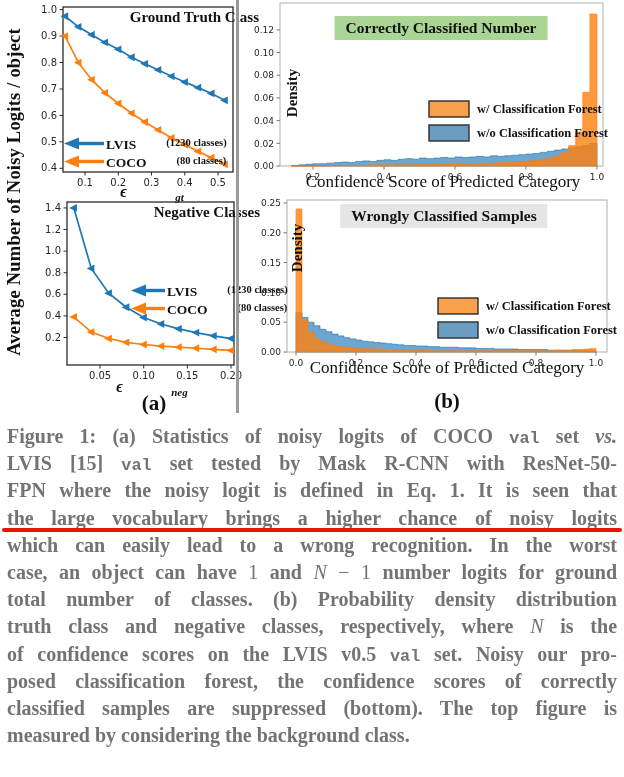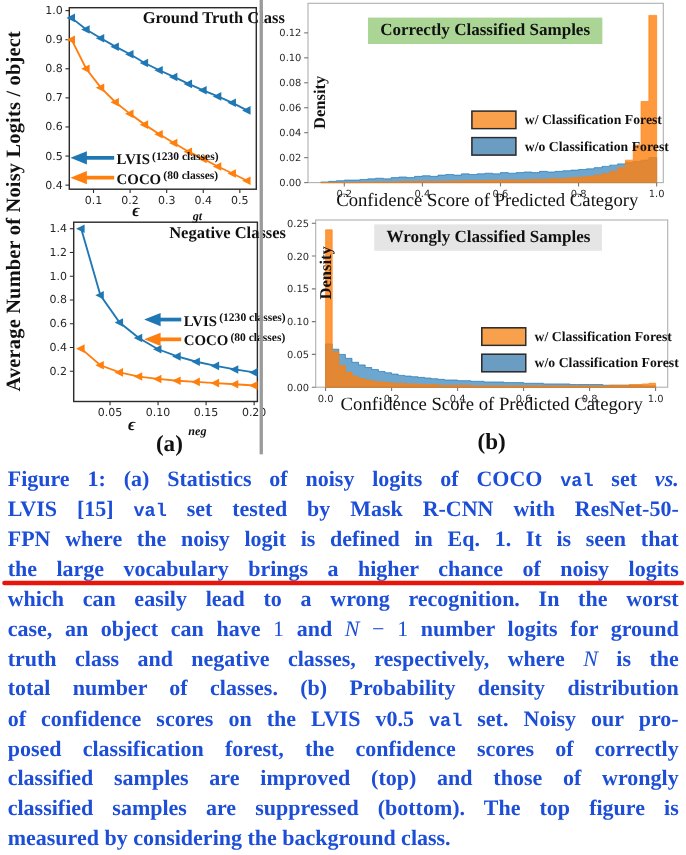--- a/index.html
+++ b/index.html
@@ -12,29 +12,29 @@
                font-weight:700;font-size:18.5px;letter-spacing:.2px;}
   .chart-title{font-weight:700;font-size:15px;margin-left:28px;}
   .t-right{transform:translateX(-100%);}
   .center{transform:translateX(-50%);}
   .eps{font-weight:700;font-style:italic;font-size:16px;}
   .eps sub{font-size:11px;font-weight:700;font-style:italic;padding-left:48px;}
   .panel-label{font-weight:700;font-size:21px;}
   .lleg{display:flex;flex-direction:column;gap:2px;}
   .lleg-row{display:flex;align-items:flex-start;gap:2px;height:16px;}
   .lleg-name{font-weight:700;font-size:13.5px;}
-  .lleg-detail{font-weight:700;font-size:10.5px;}
+  .lleg-detail{font-weight:700;font-size:10.5px;margin-left:28px;}
   .gbox{background:#abd595;padding:3px 11px;font-weight:700;font-size:15.5px;}
   .dens{font-weight:700;font-size:15px;transform:translate(-50%,-50%) rotate(-90deg);}
   .rleg-row{display:flex;align-items:center;gap:7px;height:18px;}
   .rleg-label{font-weight:700;font-size:12.5px;}
   .xlab-big{font-weight:400;font-size:17px;}
   .divider{position:absolute;left:236px;top:0;width:3px;height:413px;background:#9a9a9a;}
   .caption{position:absolute;left:7px;right:7px;top:423px;font-weight:700;font-size:20px;
-           color:#1d4ed8;}
+           color:#737373;}
   .cap-line{position:relative;height:27.2px;line-height:27.2px;text-align:justify;
             text-align-last:justify;}
   .cap-line.last{text-align-last:left;}
   .seg-mono{font-family:"Liberation Mono",monospace;font-size:.84em;font-weight:700;}
   .seg-bi{font-style:italic;}
   .seg-m{font-weight:400;}
   .seg-mi{font-weight:400;font-style:italic;}
   .red-underline{position:absolute;left:-5px;right:-5px;top:23.5px;height:4px;
                  background:#e8150a;border-radius:2px;}
 </style>
@@ -238,21 +238,21 @@
           </svg>
         <span class="lleg-name">COCO</span>
           <span class="lleg-detail">(80 classes)</span>
       </div>
     </div>
     <div class="ov eps center" style="left:152px;top:378px;text-align:right;"><span>ϵ</span><sub>neg</sub></div>
     <div class="ov panel-label center" style="left:154px;top:391px;">(a)</div>
 
     <div class="divider"></div>
 
-    <div class="ov gbox center" style="left: 441px; top: 16px; background: rgb(171, 213, 149);">Correctly Classified Samples</div>
+    <div class="ov gbox center" style="left: 441px; top: 16px; background: rgb(171, 213, 149);">Correctly Classified Number</div>
     <div class="ov dens" style="left:292px;top:93px;">Density</div>
     <div class="ov rleg-row" style="left:428px;top:100px;">
       <svg width="42" height="18">
           <rect x="1" y="1" width="40" height="16" stroke="#2b2b2b" stroke-width="1.4" fill="#f9a04c"></rect>
         </svg>
       <span class="rleg-label">w/ Classification Forest</span>
     </div>
     <div class="ov rleg-row" style="left:428px;top:124px;">
       <svg width="42" height="18">
           <rect x="1" y="1" width="40" height="16" stroke="#2b2b2b" stroke-width="1.4" fill="#6b9dc2"></rect>
@@ -279,21 +279,20 @@
     <div class="ov panel-label center" style="left:447px;top:389px;">(b)</div>
   </div>
 
   <div class="caption" id="caption">
       <div class="cap-line"><span>Figure 1: (a) Statistics of noisy logits of COCO </span><span class="seg-mono">val</span><span> set </span><span class="seg-bi">vs.</span></div>
       <div class="cap-line"><span>LVIS [15] </span><span class="seg-mono">val</span><span> set tested by Mask R-CNN with ResNet-50-</span></div>
       <div class="cap-line"><span>FPN where the noisy logit is defined in Eq. 1. It is seen that</span></div>
       <div class="cap-line"><span>the large vocabulary brings a higher chance of noisy logits</span><div class="red-underline" style="background: rgb(232, 21, 10);"></div></div>
       <div class="cap-line"><span>which can easily lead to a wrong recognition. In the worst</span></div>
       <div class="cap-line"><span>case, an object can have </span><span class="seg-m">1</span><span> and </span><span class="seg-mi">N</span><span class="seg-m"> − 1</span><span> number logits for ground</span></div>
+      <div class="cap-line"><span>total number of classes. (b) Probability density distribution</span></div>
       <div class="cap-line"><span>truth class and negative classes, respectively, where </span><span class="seg-mi">N</span><span> is the</span></div>
-      <div class="cap-line"><span>total number of classes. (b) Probability density distribution</span></div>
       <div class="cap-line"><span>of confidence scores on the LVIS v0.5 </span><span class="seg-mono">val</span><span> set. Noisy our pro-</span></div>
       <div class="cap-line"><span>posed classification forest, the confidence scores of correctly</span></div>
-      <div class="cap-line"><span>classified samples are improved (top) and those of wrongly</span></div>
       <div class="cap-line"><span>classified samples are suppressed (bottom). The top figure is</span></div>
       <div class="cap-line last"><span>measured by considering the background class.</span></div>
     </div>
 </div>
 
 </body></html>

